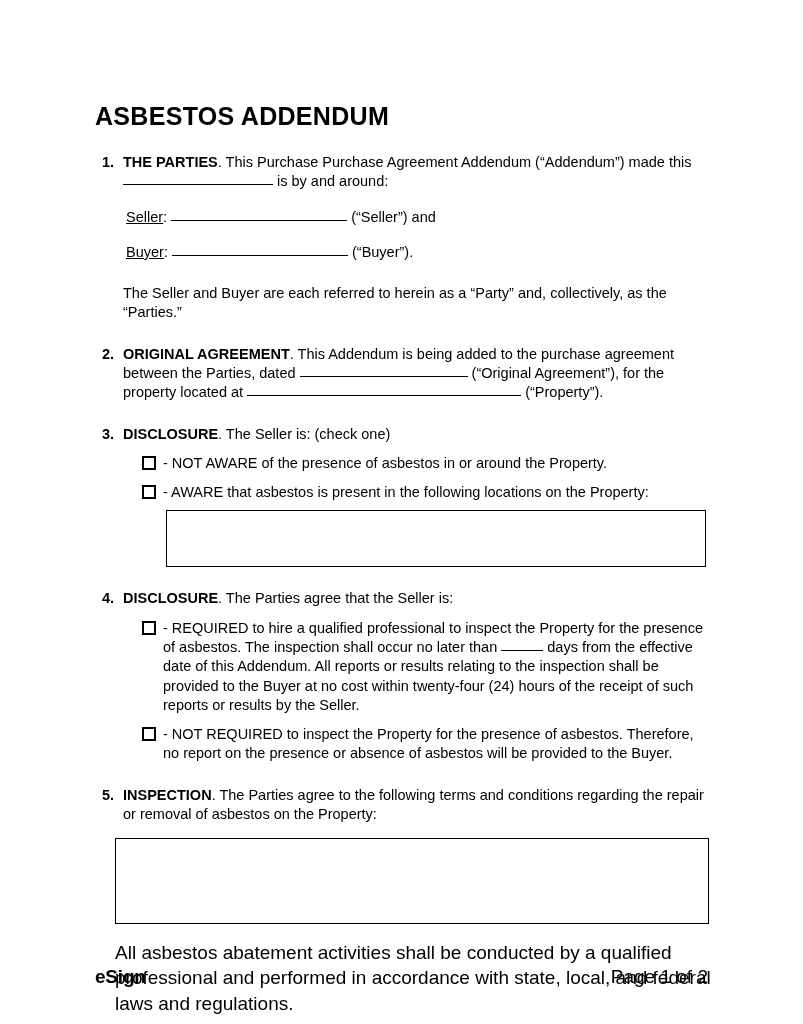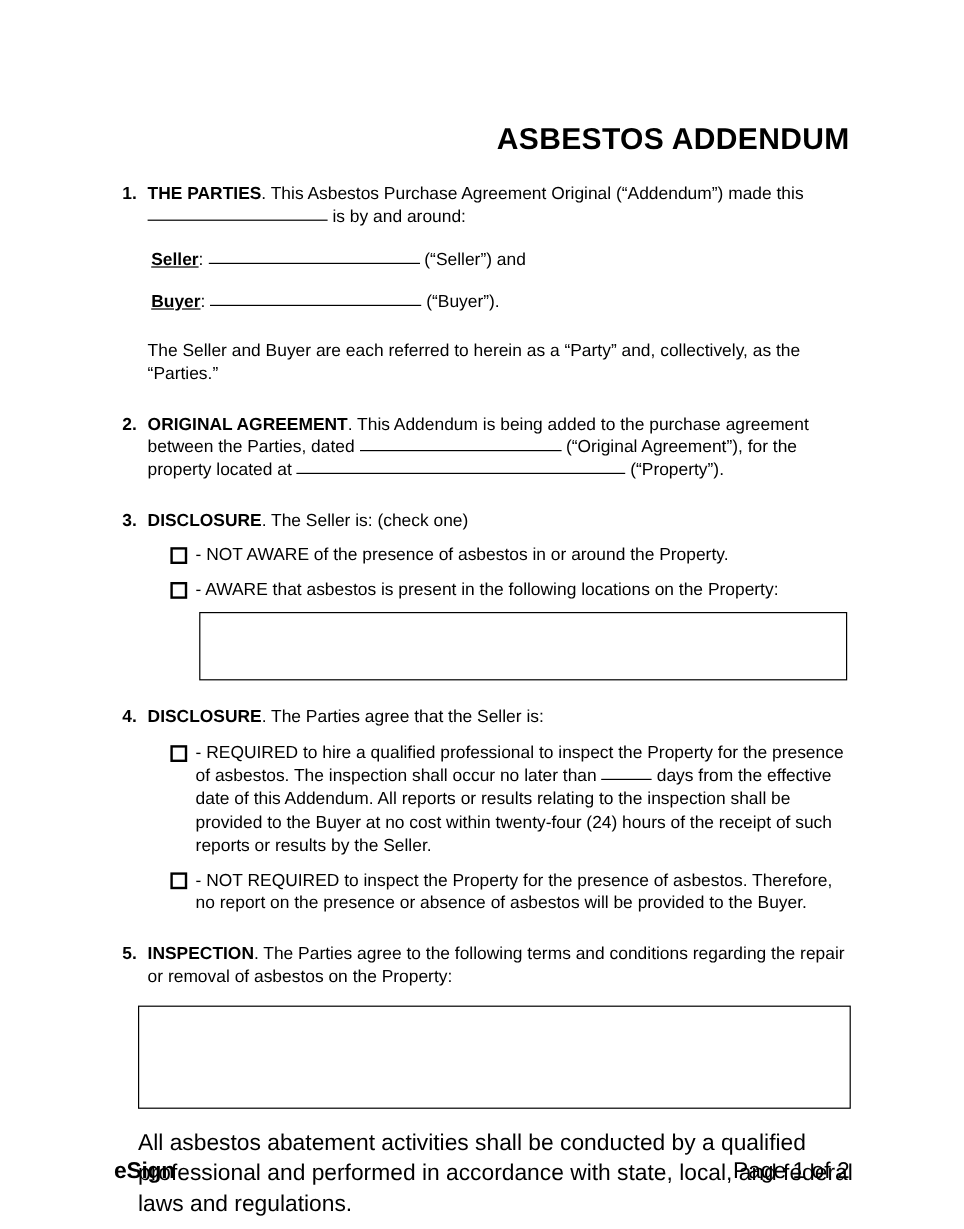--- a/index.html
+++ b/index.html
@@ -16,21 +16,21 @@
     overflow: hidden;
   }
   .page {
     width: 803px;
     height: 1024px;
     box-sizing: border-box;
     padding: 72px 95px 0 95px;
     position: relative;
   }
   .doc-title {
-    text-align: right;
+    text-align: left;
     font-size: 25px;
     font-weight: bold;
     letter-spacing: 0.3px;
     margin: 30px 0 0 0;
   }
   .clause {
     display: flex;
     align-items: flex-start;
     margin-top: 22px;
     font-size: 14.5px;
@@ -63,21 +63,21 @@
   .b-agdate { width: 168px; }
   .b-prop   { width: 274px; }
   .b-days   { width: 42px; }
 
   .party-row {
     margin-left: 31px;
     margin-top: 16px;
     font-size: 14.5px;
     line-height: 1.33;
   }
-  .u { text-decoration: underline; font-weight: bold; }
+  .u { text-decoration: underline; }
 
   .check-row {
     display: flex;
     align-items: flex-start;
     margin-left: 47px;
     margin-top: 10px;
     font-size: 14.5px;
     line-height: 1.33;
   }
   .check-row.first { }
@@ -138,21 +138,21 @@
 </head>
 <body>
 
 <div class="page">
 
   <h1 class="doc-title">ASBESTOS ADDENDUM</h1>
 
   <div class="clause">
     <div class="num">1.</div>
     <div class="body">
-      <span class="lead">THE PARTIES</span><span>. This Asbestos Purchase Agreement Original (“Addendum”) made this </span><span class="blank b-date"></span><span> is by and around:</span>
+      <span class="lead">THE PARTIES</span><span>. This Purchase Purchase Agreement Addendum (“Addendum”) made this </span><span class="blank b-date"></span><span> is by and around:</span>
     </div>
   </div>
 
   <div class="party-row">
     <span class="u">Seller</span>: <span class="blank b-seller"></span><span> (“Seller”) and</span>
   </div>
 
   <div class="party-row">
     <span class="u">Buyer</span>: <span class="blank b-buyer"></span><span> (“Buyer”).</span>
   </div>

